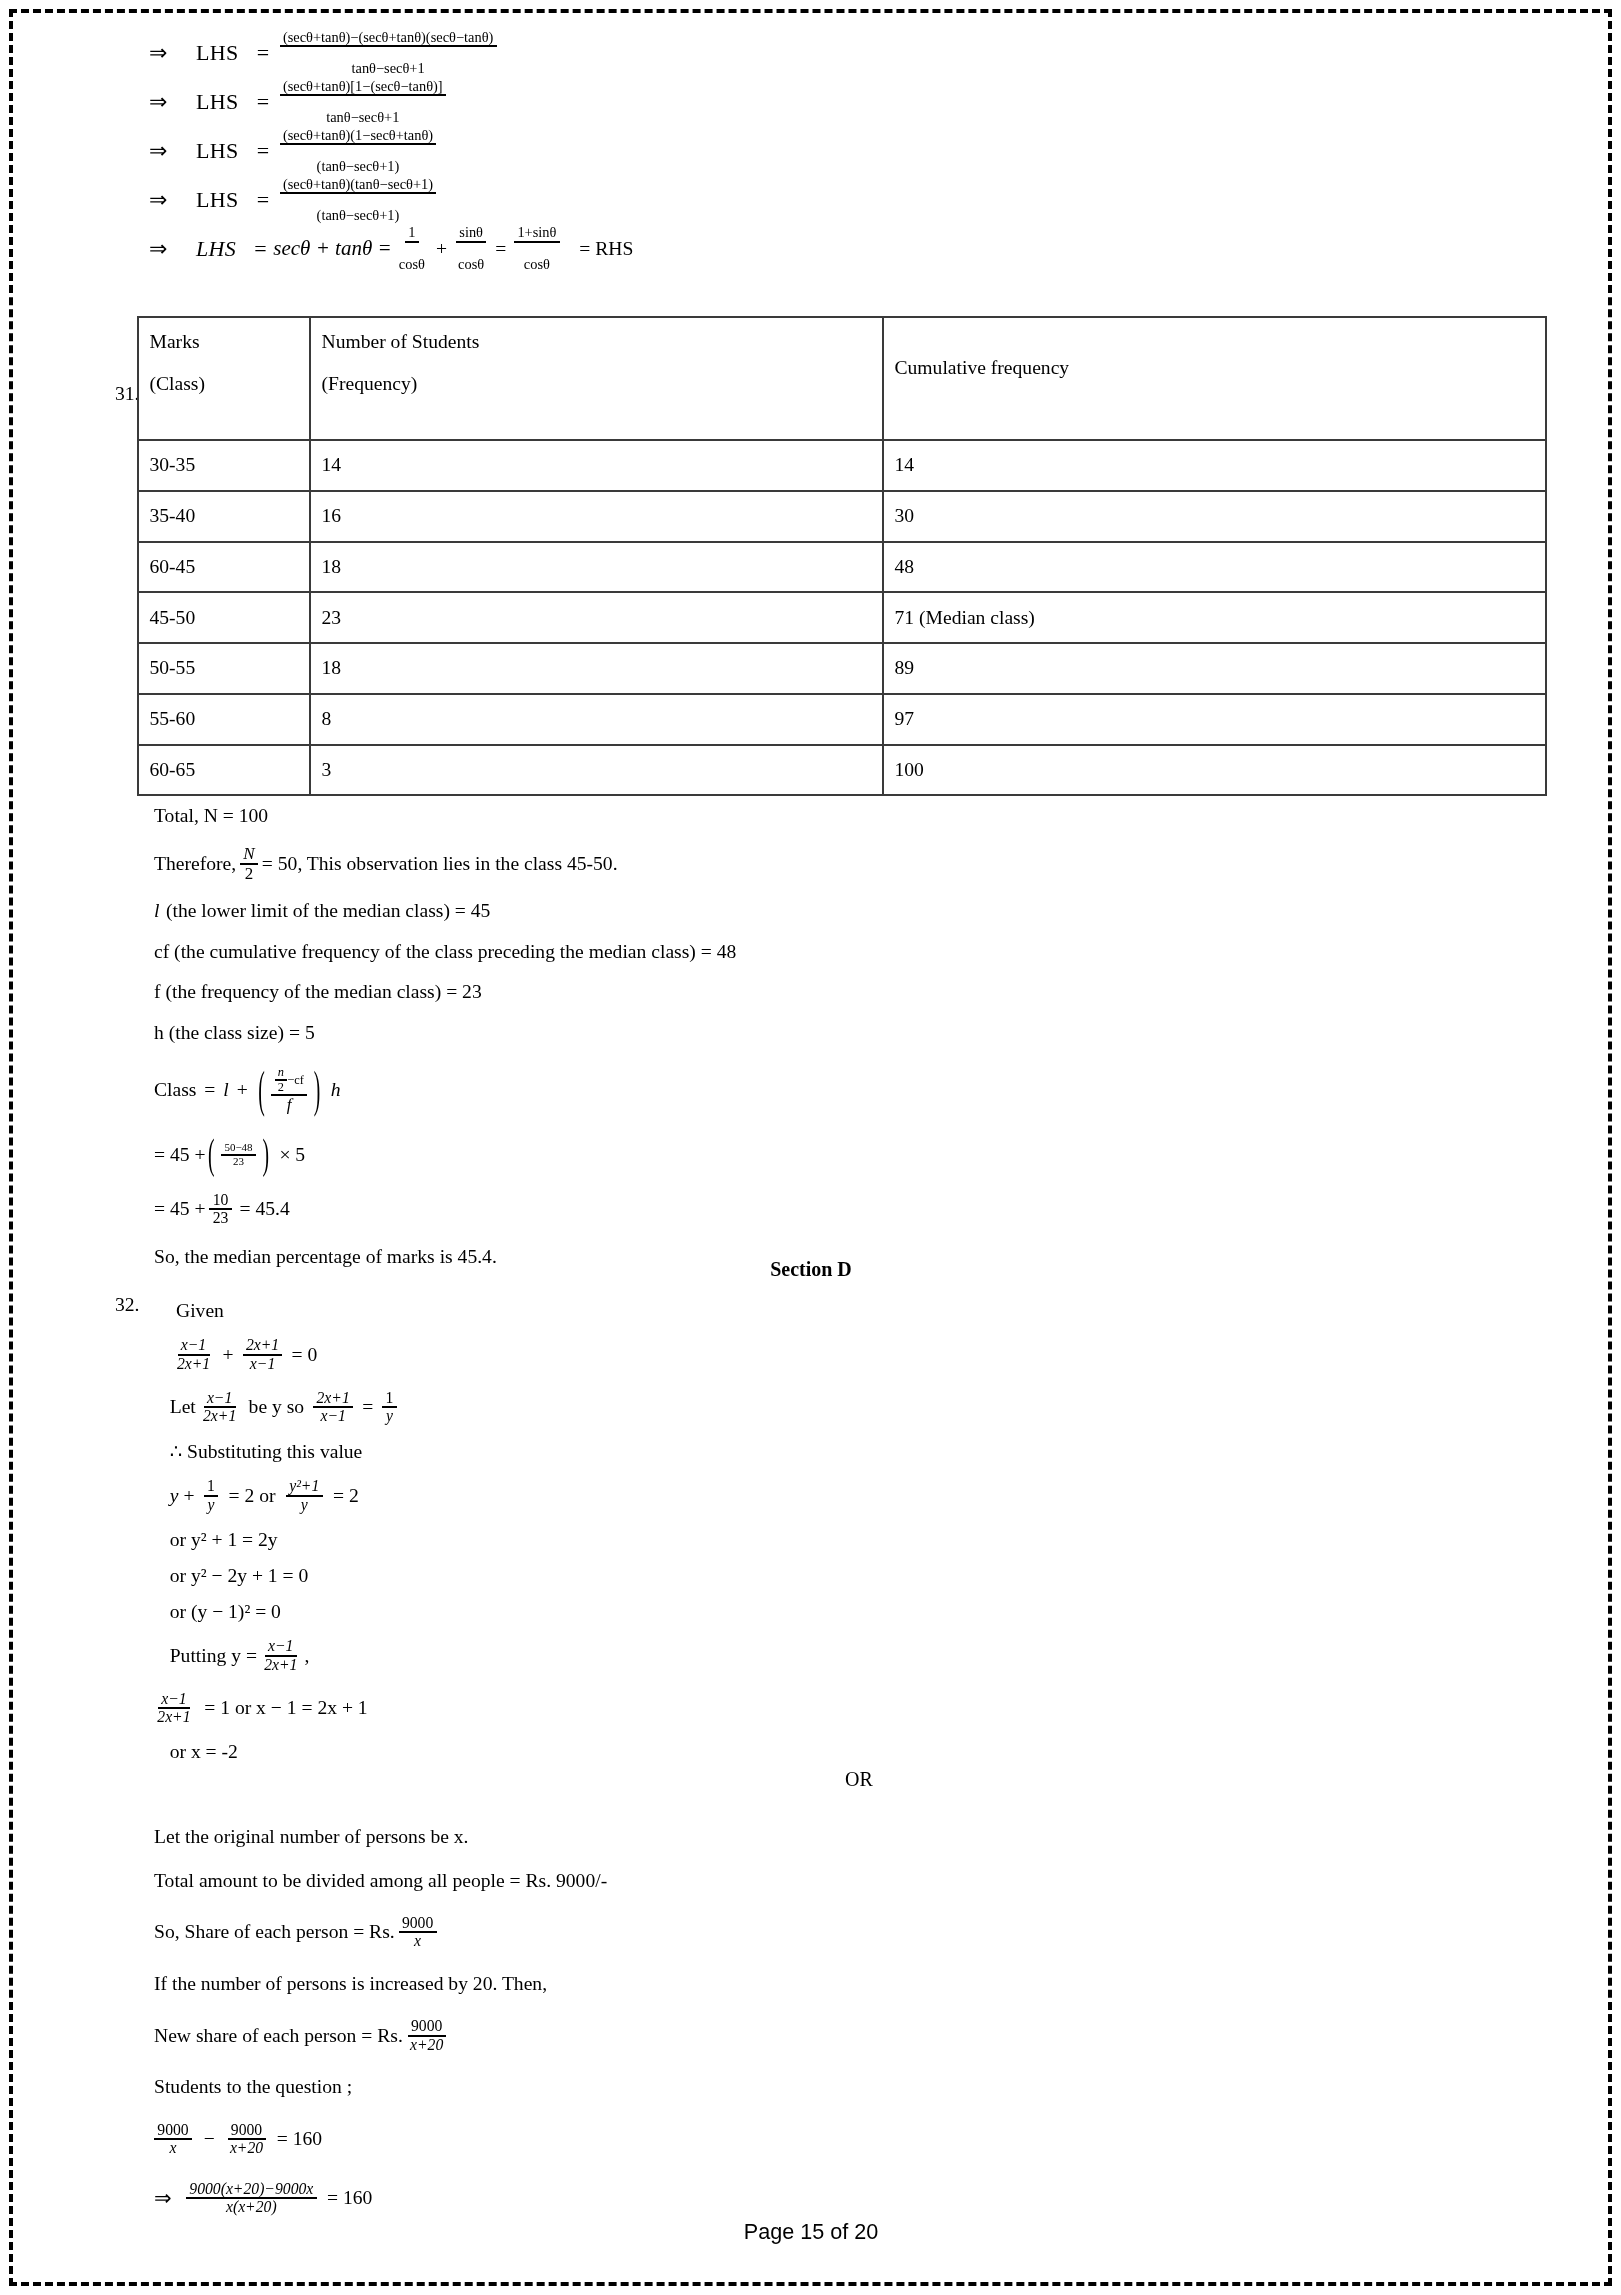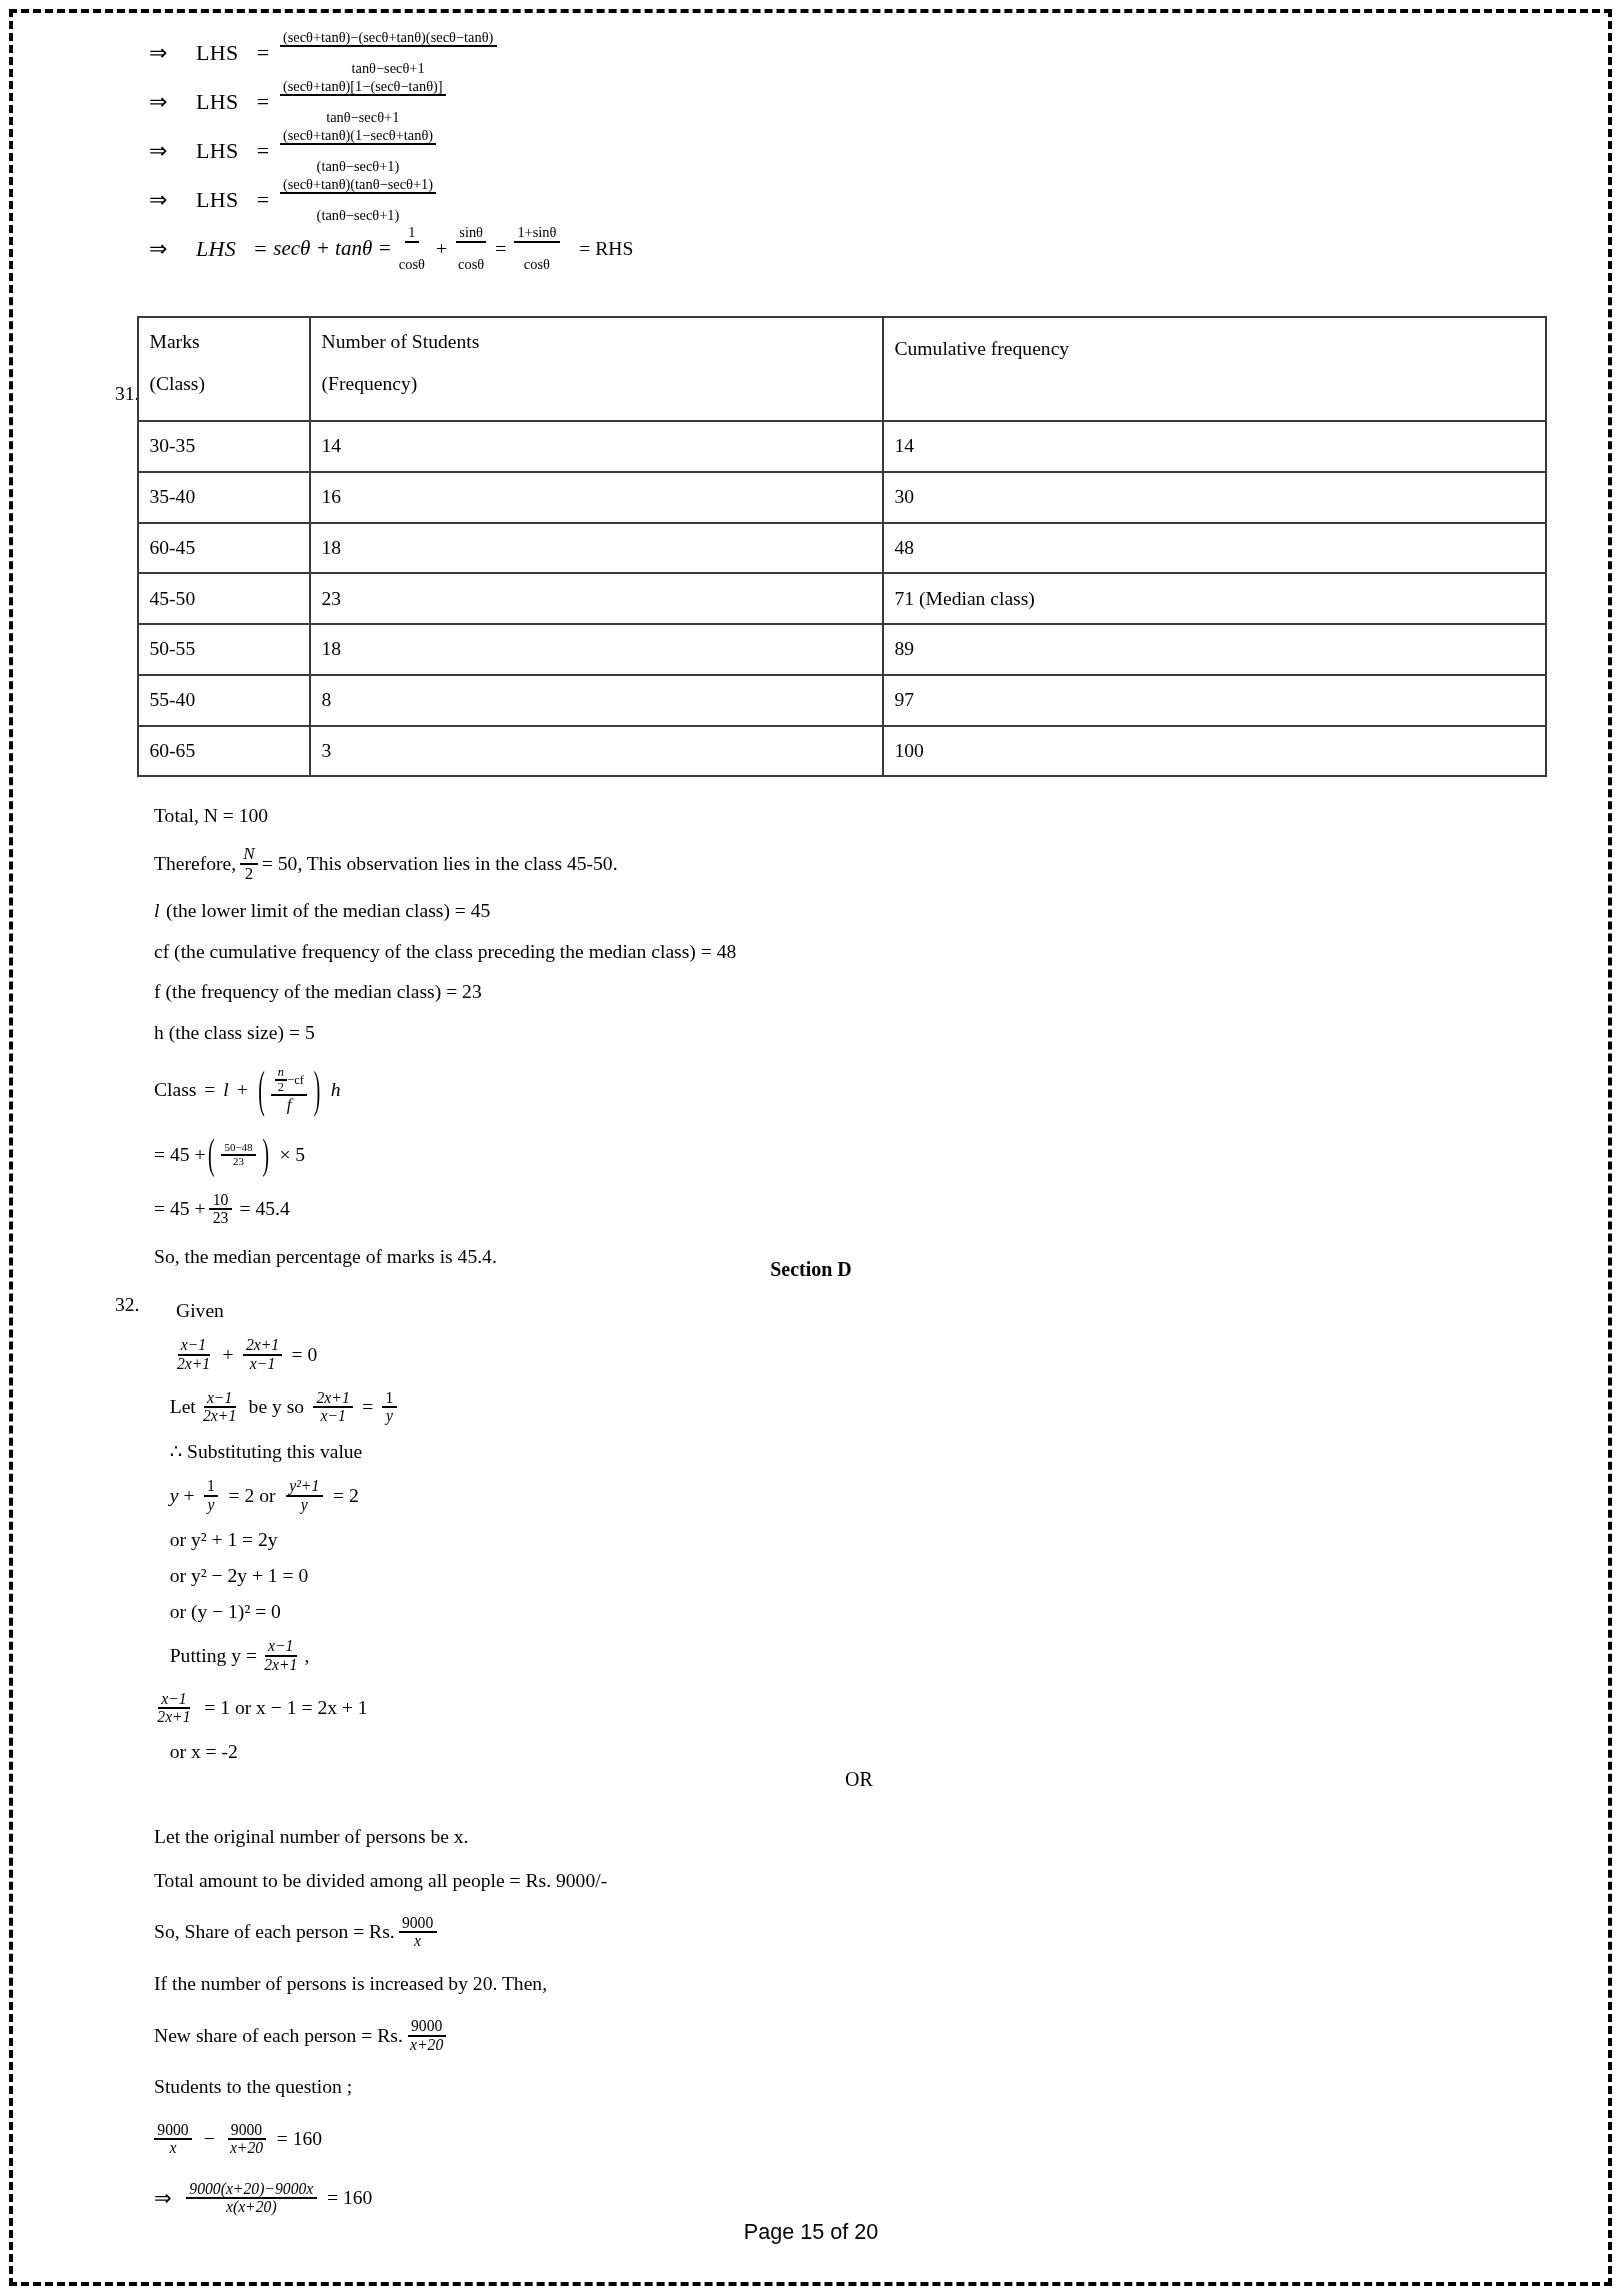--- a/index.html
+++ b/index.html
@@ -29,21 +29,21 @@
   .q31-num{position:absolute;left:115px;top:383px;font-size:19.6px;}
   .freq-table{position:absolute;left:137px;top:316px;width:1410px;
     border-collapse:collapse;}
   .freq-table td{border:2px solid #3a3a3a;padding:9.2px 10.5px;font-size:19.6px;
     vertical-align:top;line-height:1.55;}
   .freq-table td.c1{width:149px;}
   .freq-table td.c2{width:550px;border-radius:7px;}
   .freq-table tr.head td{height:77px;}
   .freq-table tr.body td{height:27.5px;}
   .head-cell span{display:block;}
-  .head-cell.mid{padding-top:16px;}
+  .head-cell.mid{padding-top:35px;}
 
   
   .work{position:absolute;left:154px;top:799px;width:1243px;font-size:19.6px;}
   .work .line{display:flex;align-items:center;min-height:34px;margin-bottom:6.5px;}
   .work .line.tall{min-height:48px;}
 
   
   .section-d{position:absolute;left:0;top:1258px;width:1622px;text-align:center;
     font-size:20px;font-weight:bold;}
   .or-label{position:absolute;left:0;top:1768px;width:1622px;text-align:center;
@@ -170,21 +170,21 @@
         <td class="c1">45-50</td>
         <td class="c2">23</td>
         <td>71 (Median class)</td>
       </tr>
       <tr class="body">
         <td class="c1">50-55</td>
         <td class="c2">18</td>
         <td>89</td>
       </tr>
       <tr class="body">
-        <td class="c1">55-40</td>
+        <td class="c1">55-60</td>
         <td class="c2">8</td>
         <td>97</td>
       </tr>
       <tr class="body">
         <td class="c1">60-65</td>
         <td class="c2">3</td>
         <td>100</td>
       </tr>
     </tbody>
       </table>

